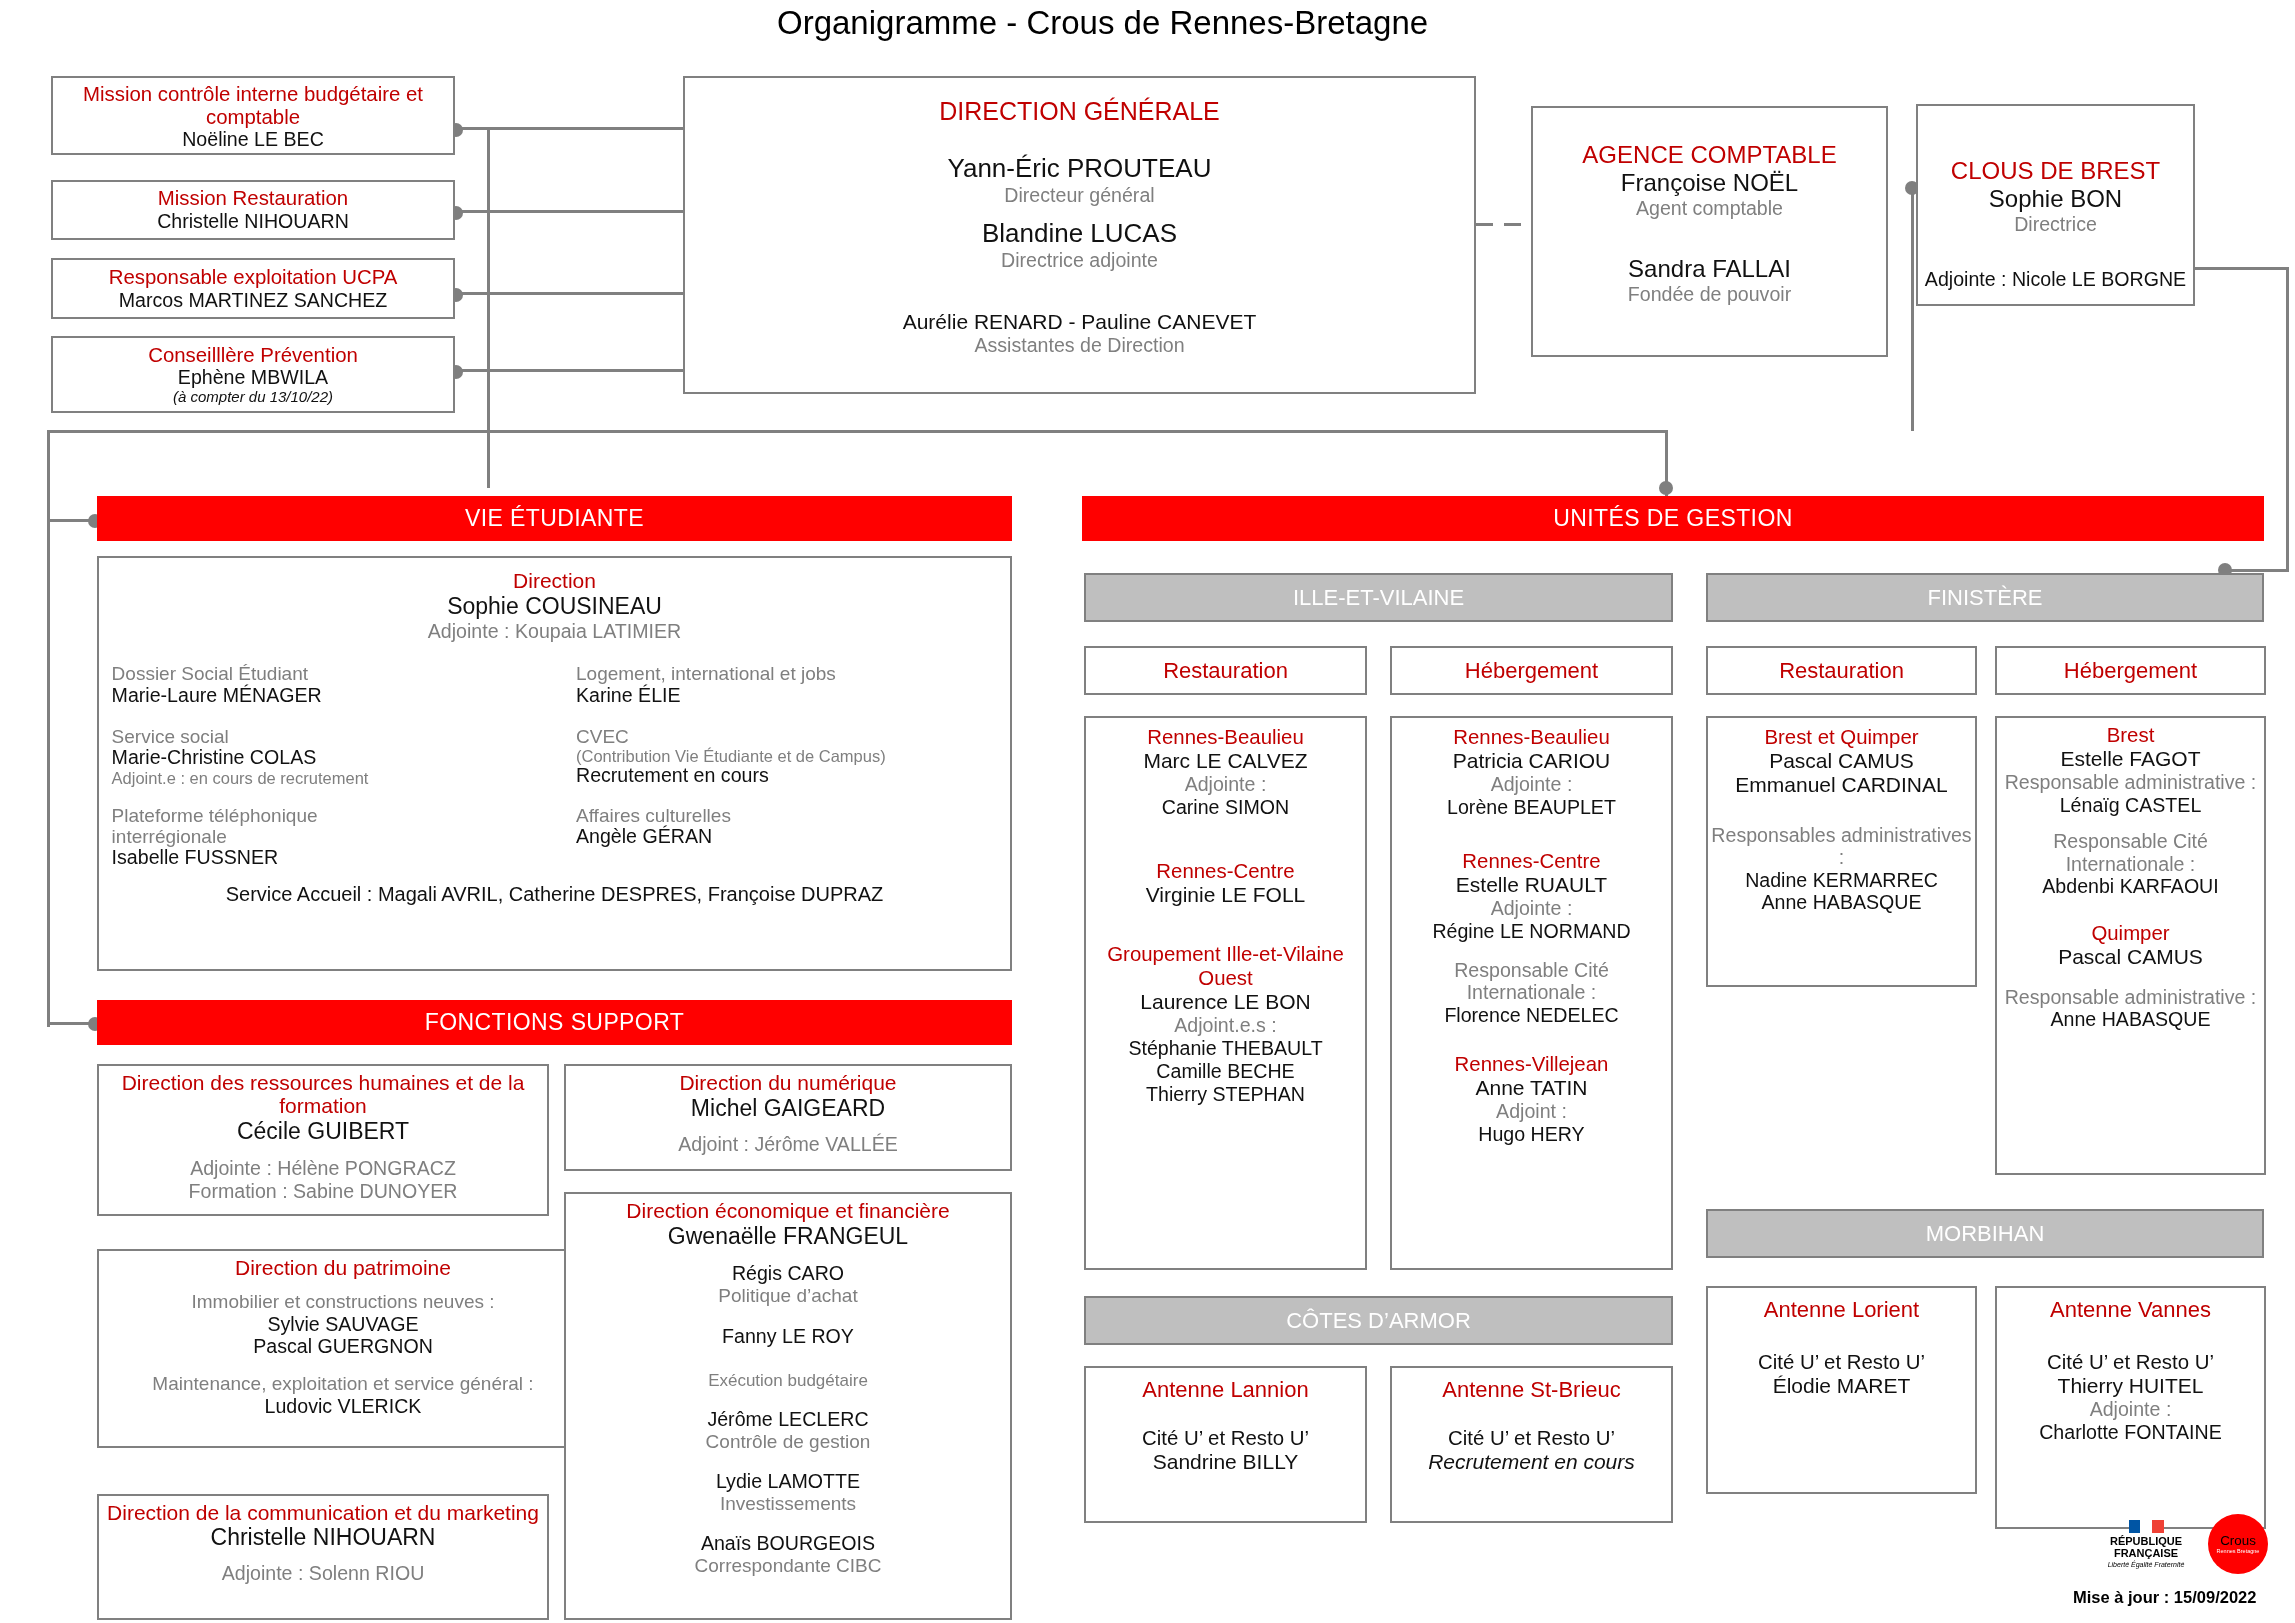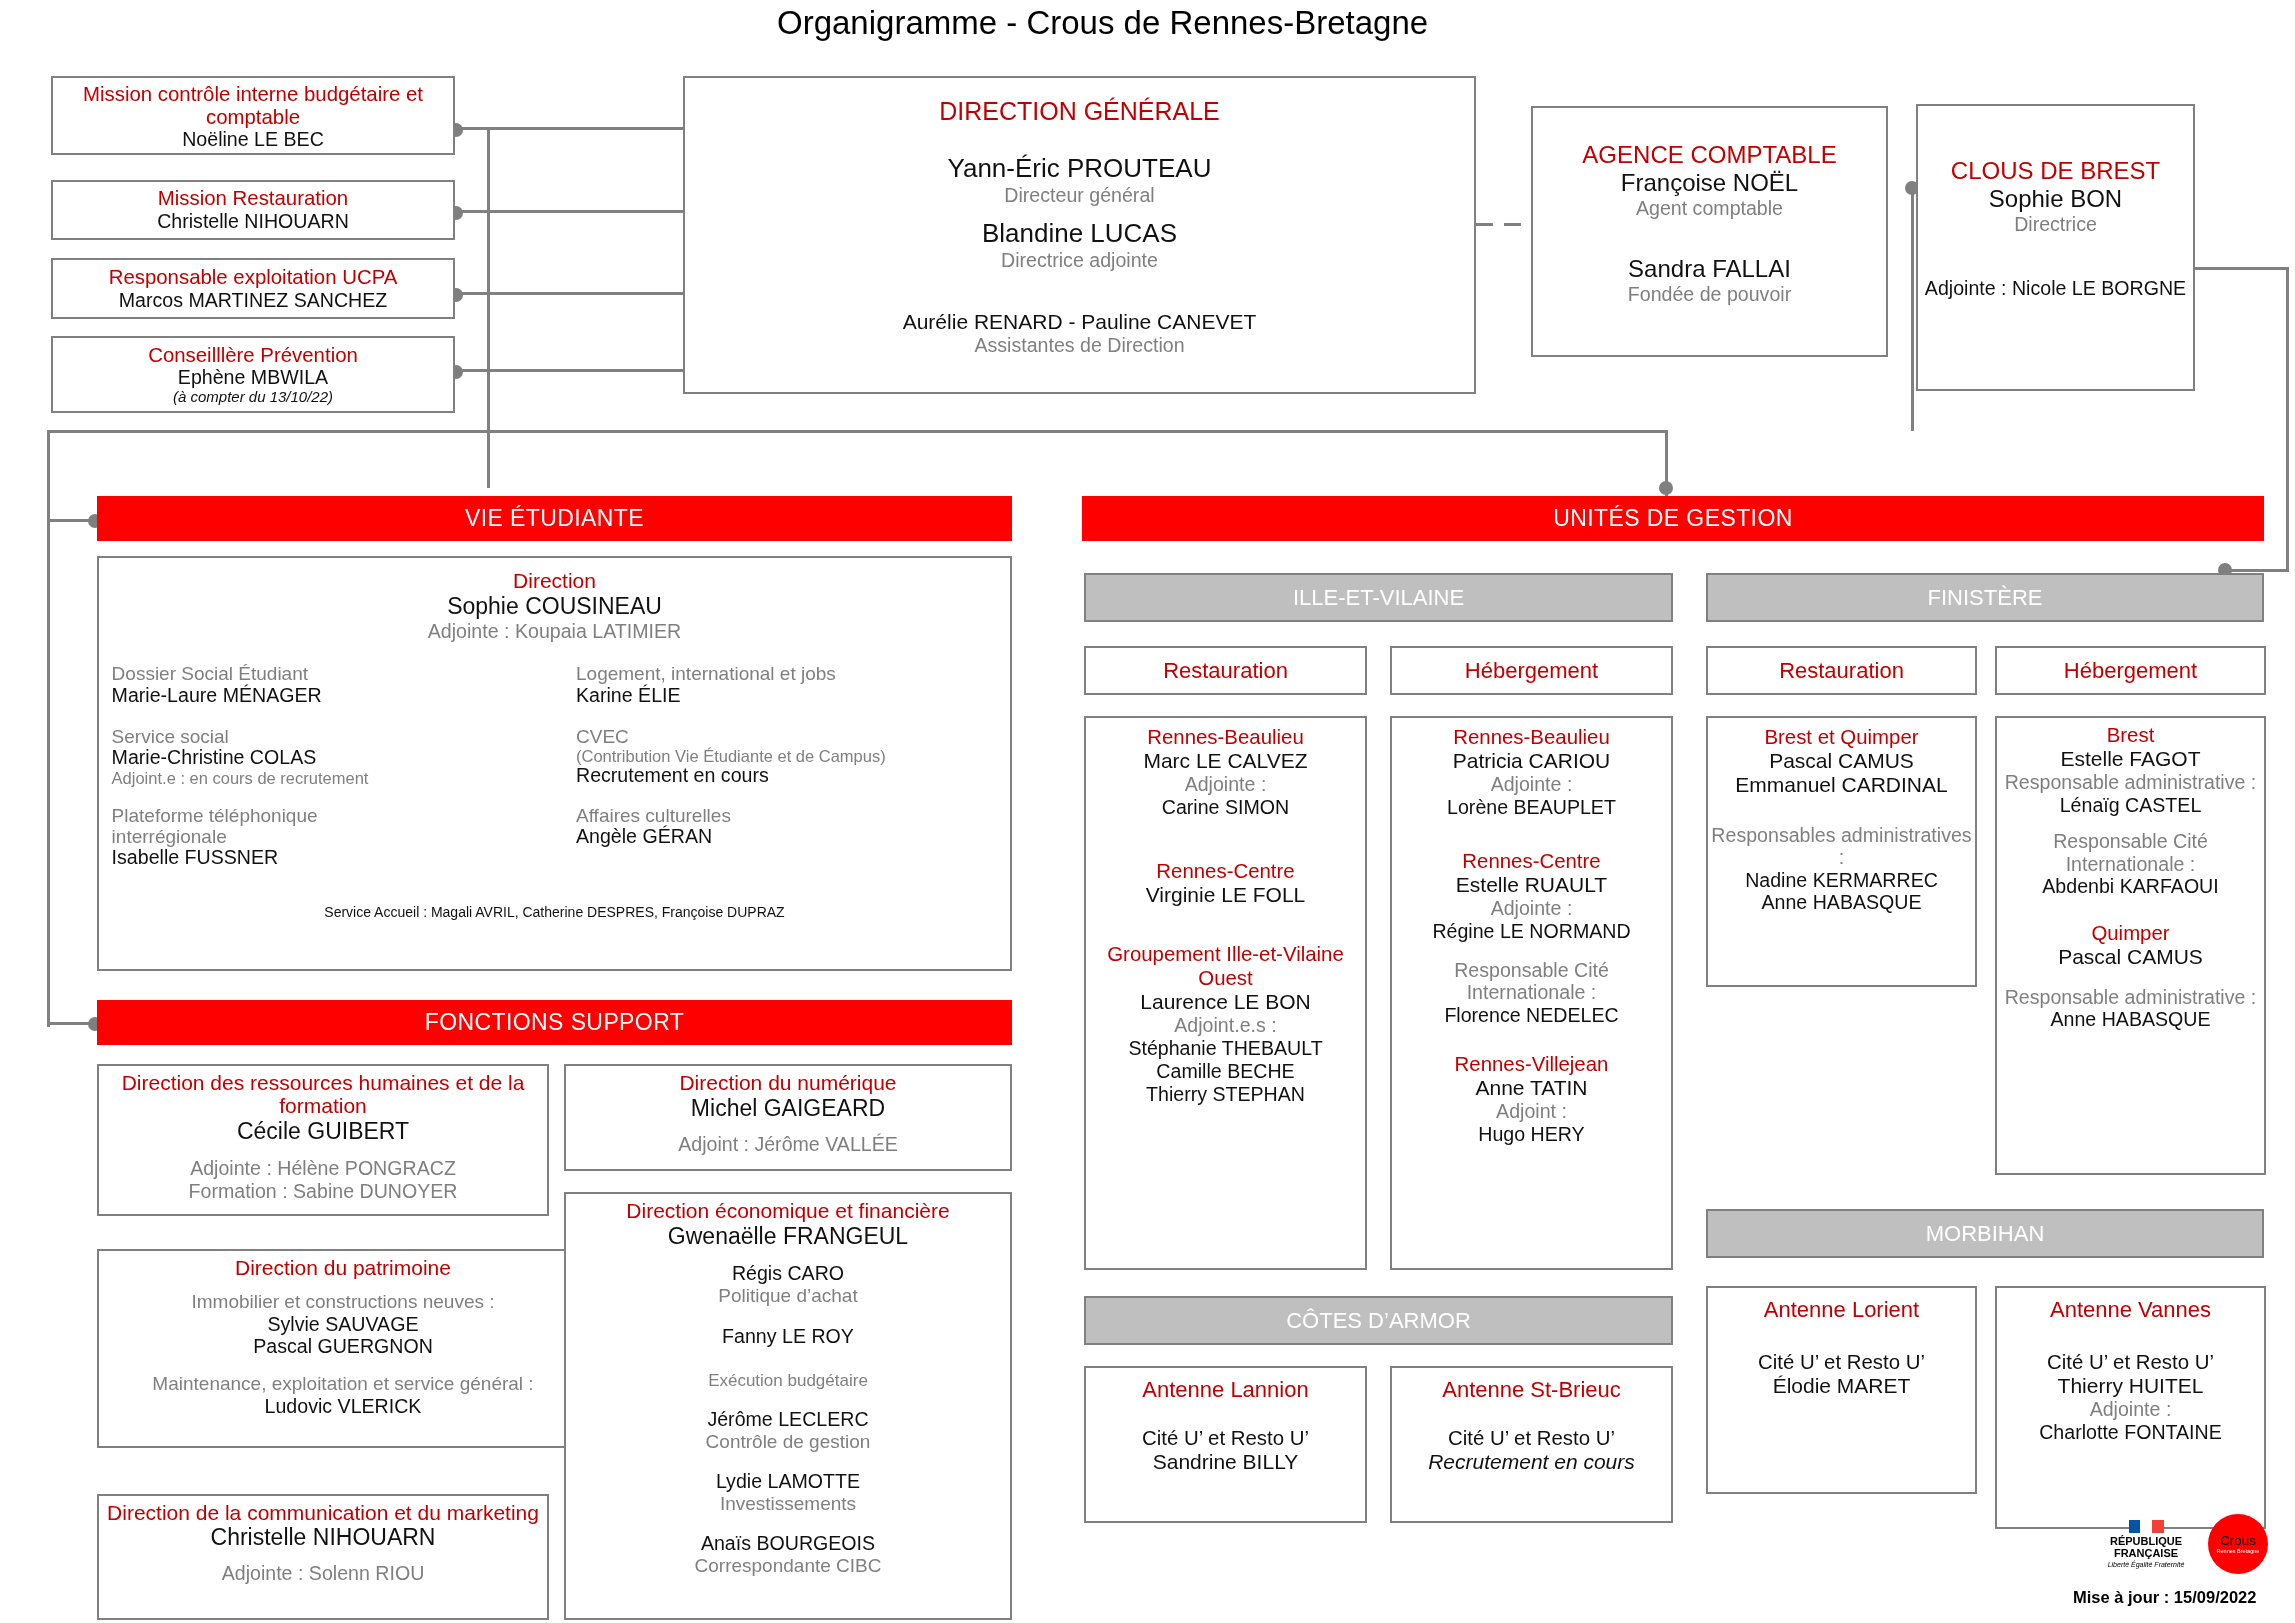--- a/index.html
+++ b/index.html
@@ -99,21 +99,21 @@
 
   <div class="box" style="left:1531px;top:106px;width:357px;height:251px;padding:12.6px 6.3px;">
     <div class="c rtxt" style="font-size:24px;margin-top:20.4px;">AGENCE COMPTABLE</div>
     <div class="c blk" style="font-size:24px;">Françoise NOËL</div>
     <div class="c grey" style="font-size:19.6px;">Agent comptable</div>
     <div class="sp" style="height:35px;"></div>
     <div class="c blk" style="font-size:24px;">Sandra FALLAI</div>
     <div class="c grey" style="font-size:19.6px;">Fondée de pouvoir</div>
   </div>
 
-  <div class="box" style="left:1916px;top:104px;width:279px;height:287px;padding:12.6px 4.7px;">
+  <div class="box" style="left:1916px;top:104px;width:279px;height:202px;padding:12.6px 4.7px;">
     <div class="c rtxt" style="font-size:24px;margin-top:38px;">CLOUS DE BREST</div>
     <div class="c blk" style="font-size:24px;">Sophie BON</div>
     <div class="c grey" style="font-size:19.6px;">Directrice</div>
     <div class="sp" style="height:41px;"></div>
     <div class="c blk" style="font-size:19.6px;">Adjointe : Nicole LE BORGNE</div>
   </div>
 
   <div class="band" style="left:97px;top:496px;width:915px;height:45px;font-size:23px;">
     <span>VIE ÉTUDIANTE</span>
   </div>
@@ -150,21 +150,21 @@
           <div class="l grey" style="font-size:16.5px;line-height:1.12;">(Contribution Vie Étudiante et de Campus)</div>
           <div class="l blk" style="font-size:19.6px;line-height:1.12;">Recrutement en cours</div>
         </div>
         <div>
           <div class="l grey" style="font-size:19px;line-height:1.12;">Affaires culturelles</div>
           <div class="l blk" style="font-size:19.6px;line-height:1.12;">Angèle GÉRAN</div>
         </div>
       </div>
     </div>
 
-    <div class="c blk" style="font-size:14px;margin-top:35px;">Service Accueil : Magali AVRIL, Catherine DESPRES, Françoise DUPRAZ</div>
+    <div class="c blk" style="font-size:20px;margin-top:14px;">Service Accueil : Magali AVRIL, Catherine DESPRES, Françoise DUPRAZ</div>
   </div>
 
   <div class="band" style="left:97px;top:1000px;width:915px;height:45px;font-size:23px;">
     <span>FONCTIONS SUPPORT</span>
   </div>
 
   <div class="box" style="left:97px;top:1064px;width:452px;height:152px;padding:4.7px 6.3px;">
     <div class="c rtxt" style="font-size:21px;line-height:1.12;">Direction des ressources humaines et de la formation</div>
     <div class="c blk" style="font-size:23px;">Cécile GUIBERT</div>
     <div class="sp" style="height:12.6px;"></div>

